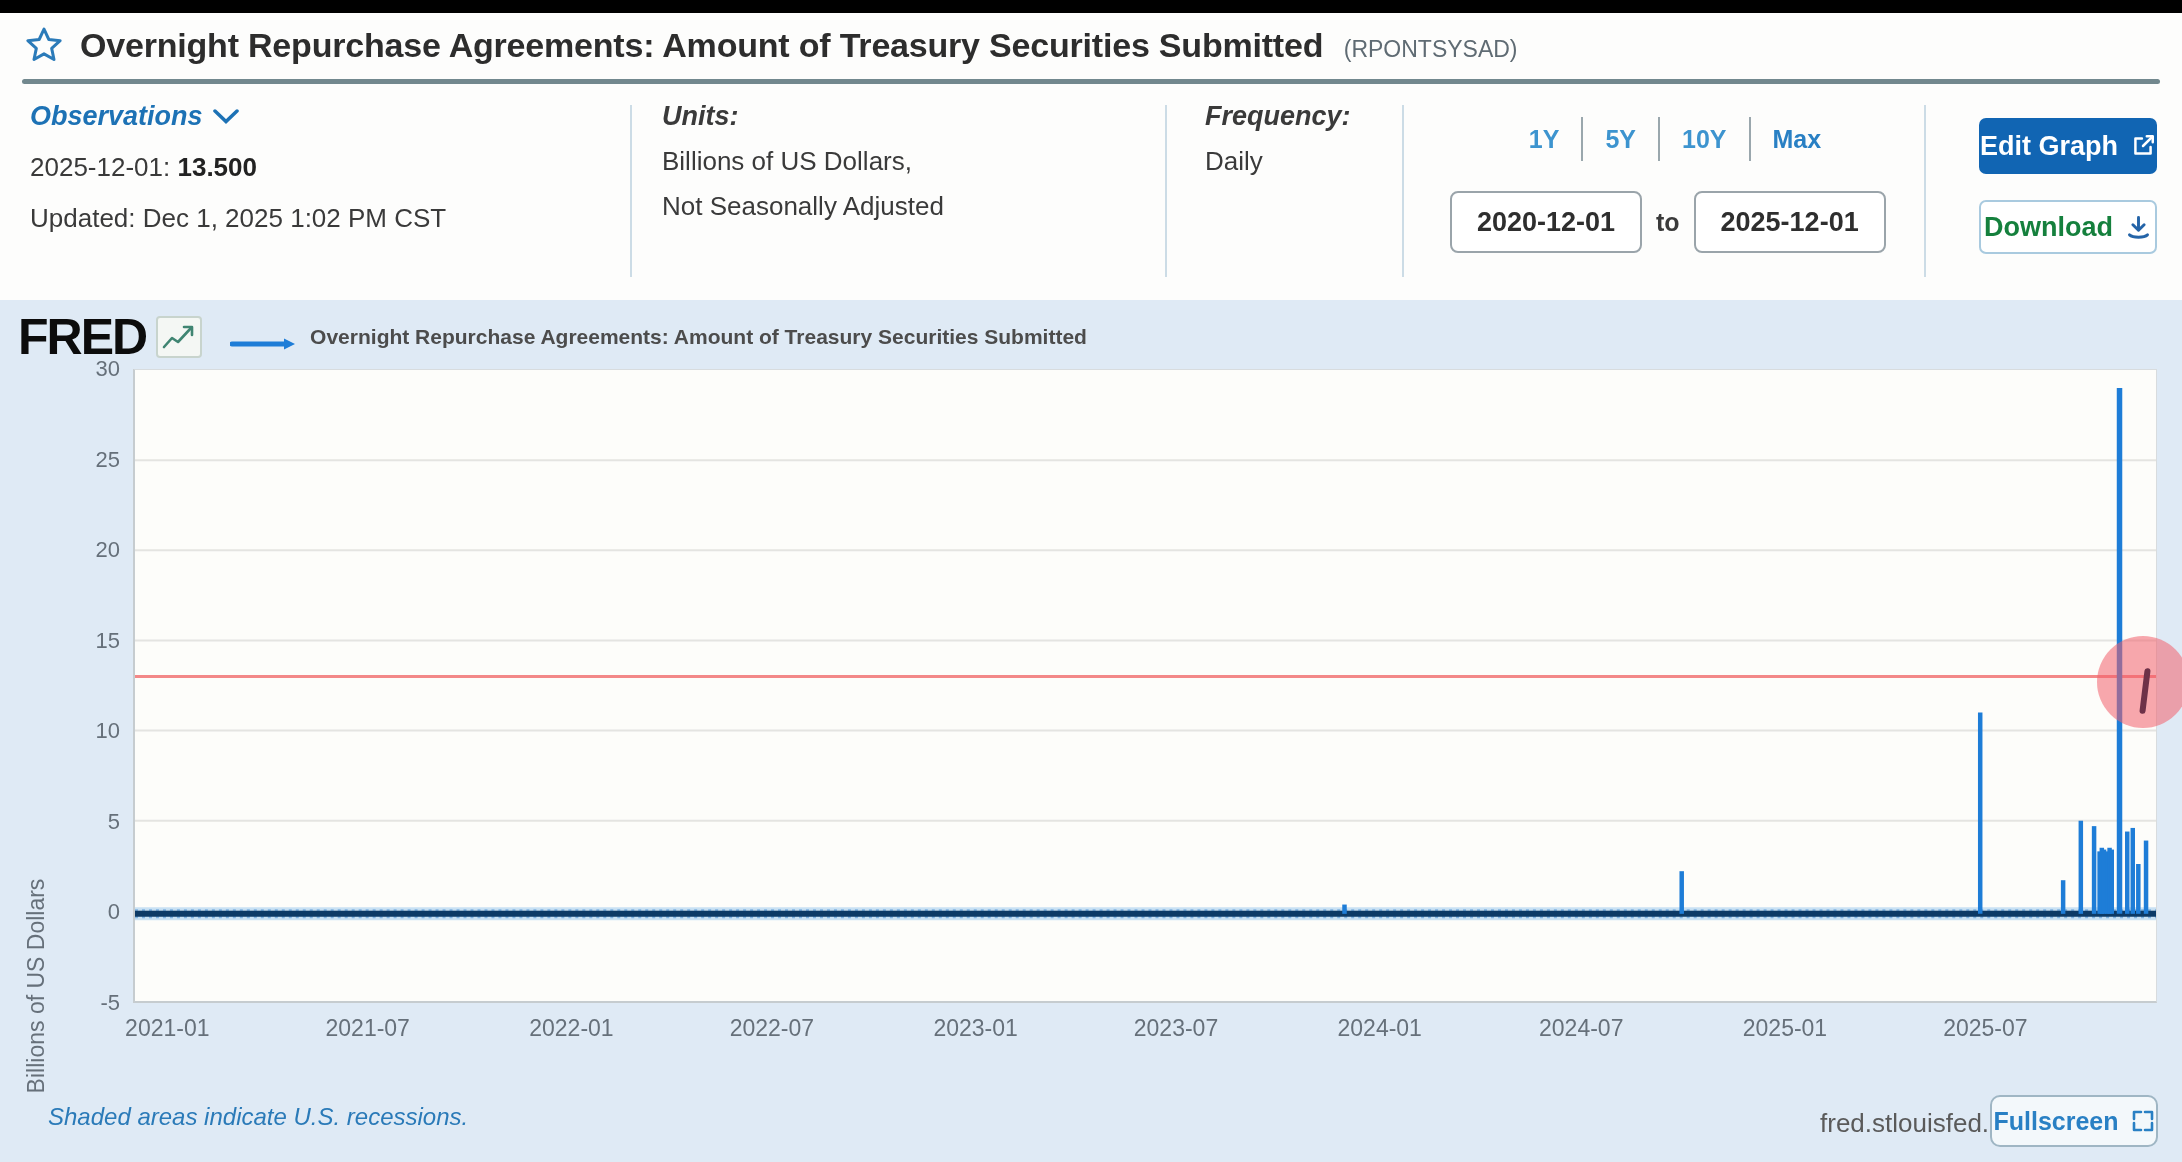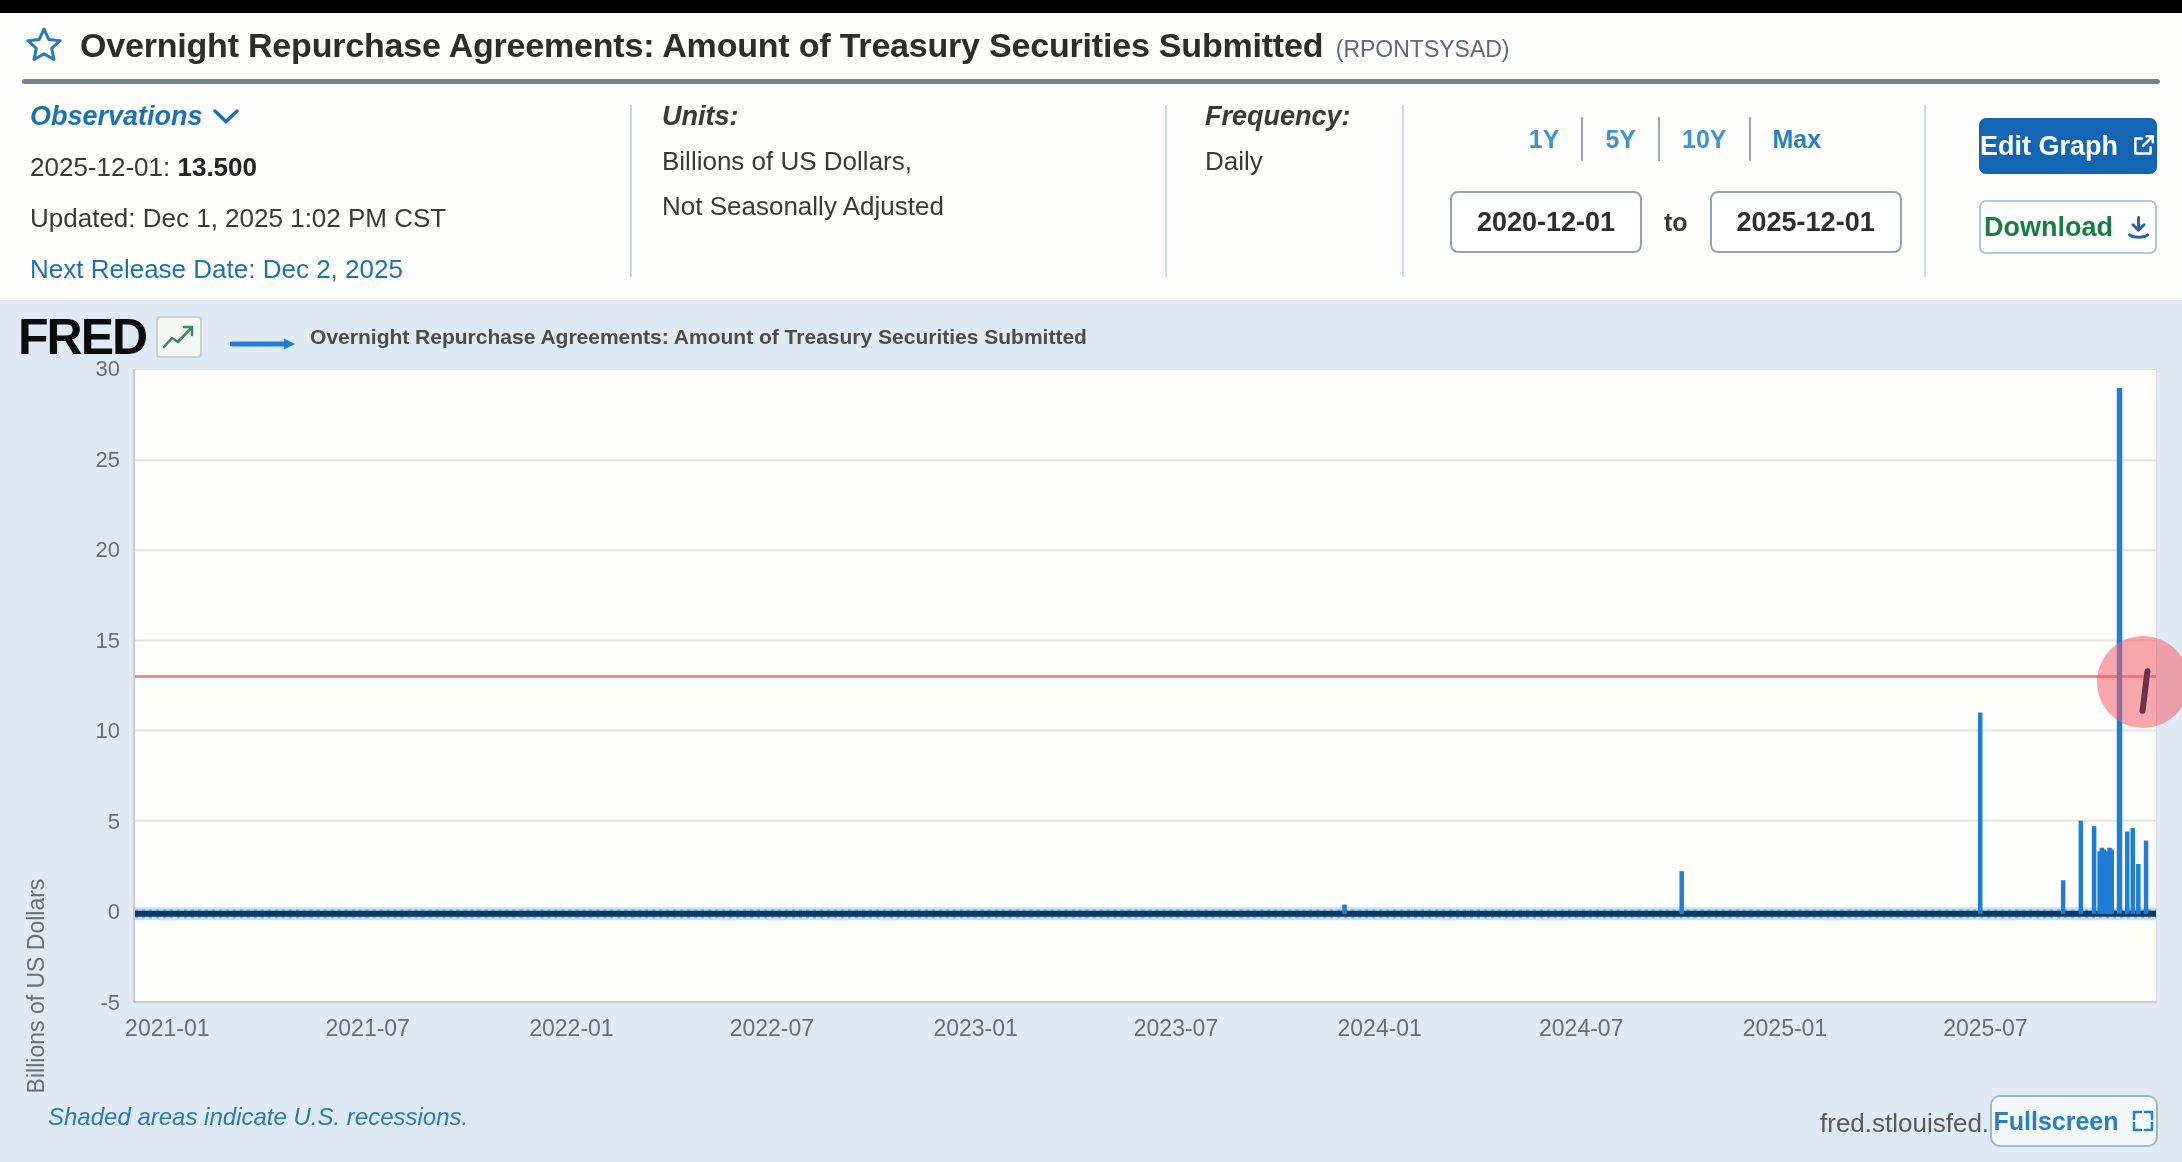--- a/index.html
+++ b/index.html
@@ -6,21 +6,21 @@
   html,body { width:2182px; height:1162px; overflow:hidden; }
   body { font-family:"Liberation Sans", sans-serif; background:#e0ecf6; }
   #app { position:relative; width:2182px; height:1162px; }
 
   #topbar { position:absolute; left:0; top:0; width:2182px; height:13px; background:#000; }
 
   #header { position:absolute; left:0; top:13px; width:2182px; height:287px; background:#fdfdfc; }
 
   .title-row { position:absolute; left:24px; top:12px; display:flex; align-items:center; gap:16px; }
   .page-title { font-size:34px; font-weight:700; color:#2d2d2d; letter-spacing:-0.2px; }
-  .series-id { font-size:23px; font-weight:400; color:#5f6b73; margin-left:8px; }
+  .series-id { font-size:23px; font-weight:400; color:#5f6b73; margin-left:16px; }
 
   .title-divider { position:absolute; left:22px; top:66px; width:2138px; height:5px;
                    background:#72888e; border-radius:3px; }
 
   .info-row { position:absolute; left:0; top:78px; width:2182px; height:200px; }
   .vdiv { position:absolute; top:14px; width:2px; height:172px; background:#ccdce6; }
 
   .obs-label { display:flex; align-items:center; gap:10px; font-style:italic; font-weight:700;
                font-size:27px; color:#1d72b5; cursor:pointer; }
   .obs-line { font-size:26px; color:#3a3a3a; margin-top:20px; }
@@ -28,21 +28,21 @@
   .link-blue { color:#1d72b5; }
 
   .col-label { font-style:italic; font-weight:700; font-size:27px; color:#3a3a3a; }
   .col-text { font-size:26px; color:#3a3a3a; margin-top:14px; }
 
   .range-row { position:absolute; left:1435px; top:26px; width:480px; display:flex;
                align-items:center; justify-content:center; gap:22px; }
   .range-opt { font-size:25px; font-weight:700; color:#3d94cf; cursor:pointer;text-align:center; }
   .range-sep { width:2px; height:44px; background:#9aa7ad; }
 
-  .date-row { position:absolute; left:1450px; top:100px; display:flex; align-items:center; gap:22px; }
+  .date-row { position:absolute; left:1450px; top:100px; display:flex; align-items:center; gap:14px; }
   .date-input { width:192px; height:62px; border:2px solid #9aa4aa; border-radius:8px;
                 background:#fff; font-family:"Liberation Sans",sans-serif; font-size:27px;
                 font-weight:700; color:#2e2e2e; text-align:center; }
   .to-label { font-size:25px; font-weight:700; color:#3a3a3a; }
 
   .btn { display:flex; align-items:center; justify-content:center; gap:12px; border-radius:7px;
          cursor:pointer; font-weight:700; }
   #edit-graph-btn { position:absolute; left:1979px; top:27px; width:178px; height:56px;
                     background:#1165b3; color:#fff; font-size:27px; border:none; }
   #download-btn { position:absolute; left:1979px; top:109px; width:178px; height:54px;
@@ -112,21 +112,20 @@
             <svg width="26" height="17" viewBox="0 0 26 17" fill="none" stroke="#1d72b5" stroke-width="3.5" stroke-linecap="round">
               <polyline points="2,3 13,13.5 24,3"></polyline>
             </svg>
           </span>
         </div>
         <div class="obs-line">
           <span>2025-12-01:</span>
           <span class="obs-value">13.500</span>
         </div>
         <div class="obs-line">Updated: Dec 1, 2025 1:02 PM CST</div>
-        <div class="obs-line link-blue" style="cursor:pointer;">Next Release Date: Dec 2, 2025</div>
       </div>
 
       <div class="vdiv" style="left:630px;"></div>
 
       <div style="position:absolute; left:662px; top:10px;">
         <div class="col-label">Units:</div>
         <div class="col-text">Billions of US Dollars,</div>
         <div class="col-text">Not Seasonally Adjusted</div>
       </div>
 

